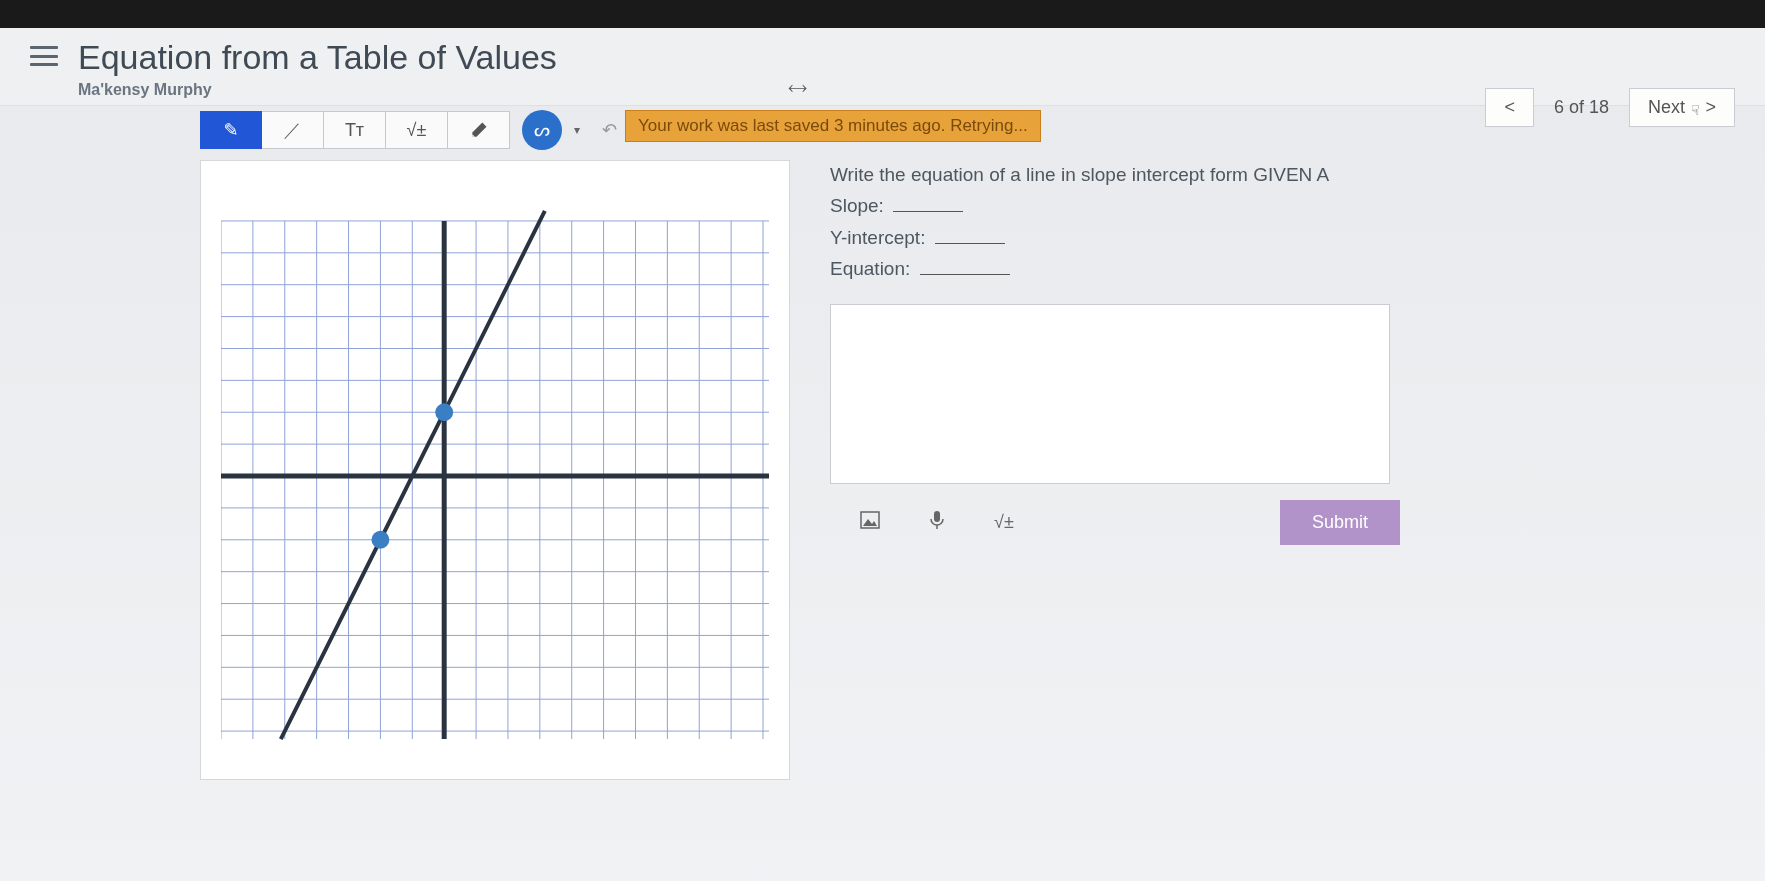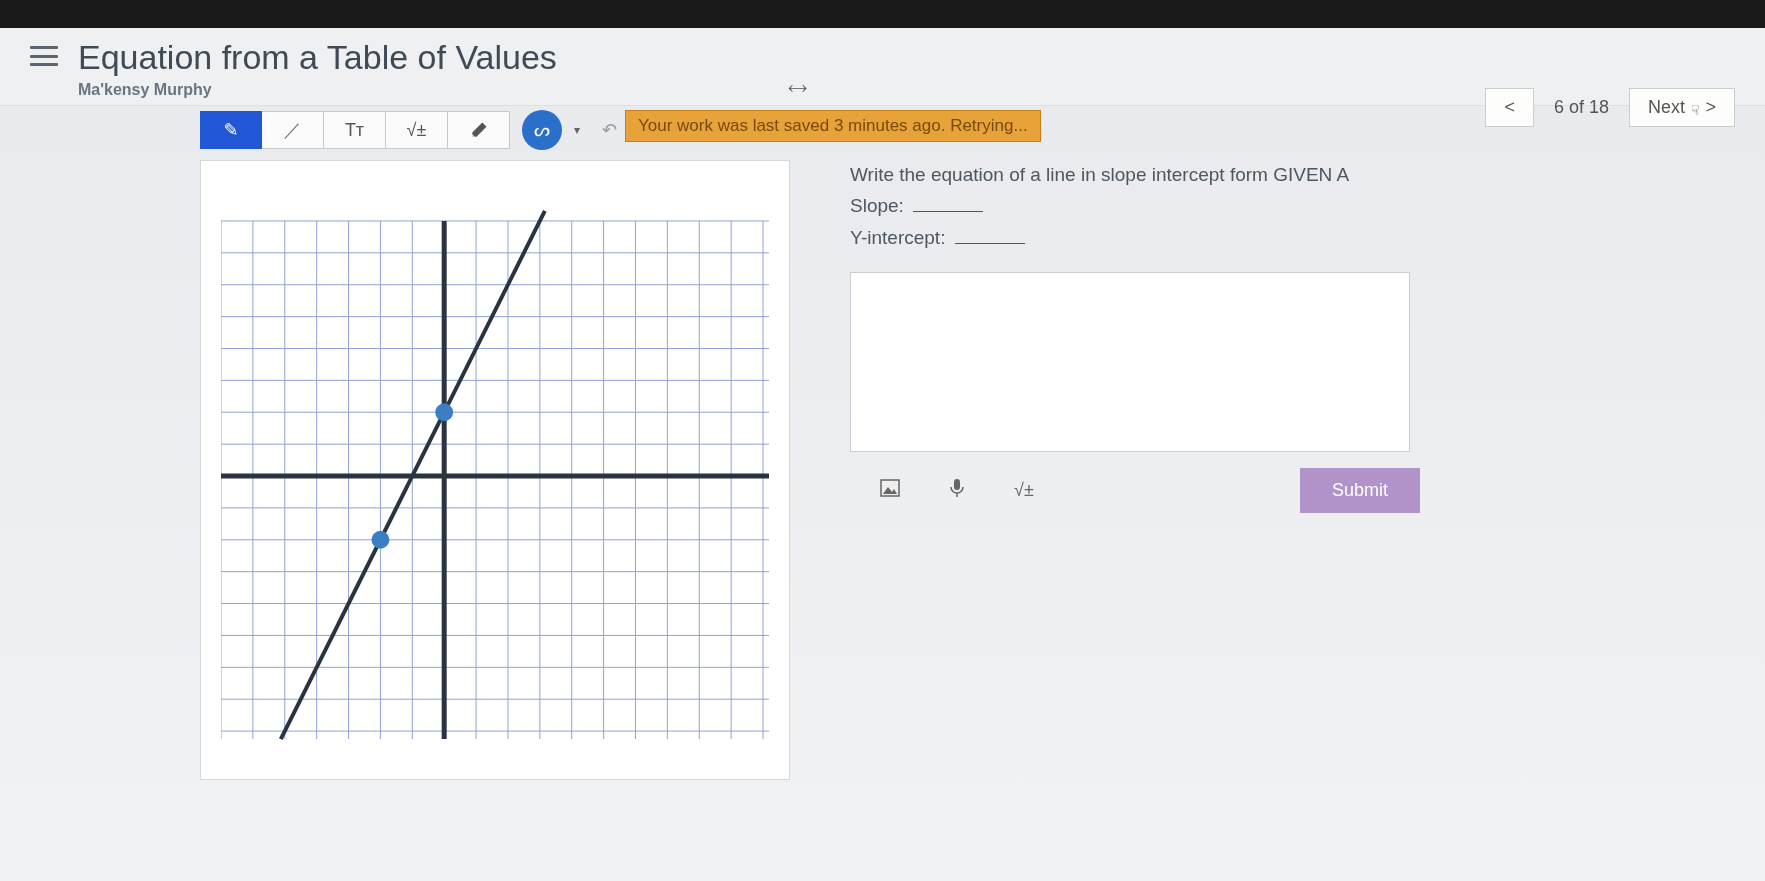--- a/index.html
+++ b/index.html
@@ -73,21 +73,21 @@
       position:absolute; left:597px; top:110px;
       background:#e8a23a; color:#7a4a0a;
       border:1px solid #c87f1a;
       padding: 5px 12px; font-size:17px;
       z-index: 5;
       margin-left: 28px;
     }
 
     .main {
       position:absolute; left: 200px; top: 160px;
-      display:flex; gap: 60px;
+      display:flex; gap: 40px;
     }
     .graph-panel {
       width: 590px; height: 620px;
       background:#fff; border:1px solid #d5d8db;
       padding: 40px 20px 20px 20px;
       position:relative;
     }
     .grid-svg { width:100%; height:100%; }
 
     .question-panel {
@@ -241,20 +241,24 @@
   <div class="question-panel">
     <div class="q-text">
       <div>Write the equation of a line in slope intercept form GIVEN A</div>
       <div class="q-line">
         <span>Slope:</span>
         <span class="blank-line"></span>
       </div>
       <div class="q-line">
         <span>Y-intercept:</span>
         <span class="blank-line"></span>
+      </div>
+      <div class="q-line">
+        <span>Equation:</span>
+        <span class="blank-line" style="min-width:90px"></span>
       </div>
     </div>
 
     <div class="answer-box"></div>
 
     <div class="answer-tools">
       <span class="ans-tool">
         <svg width="20" height="18" viewBox="0 0 20 18">
             <rect x="1" y="1" width="18" height="16" fill="none" stroke="#666" stroke-width="1.5"></rect>
             <polygon points="3,15 8,8 12,13 14,10 17,15" fill="#666"></polygon>

